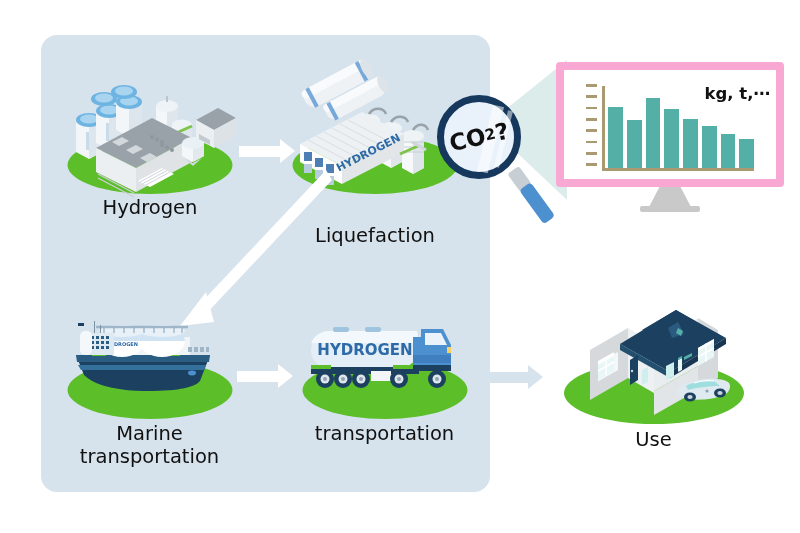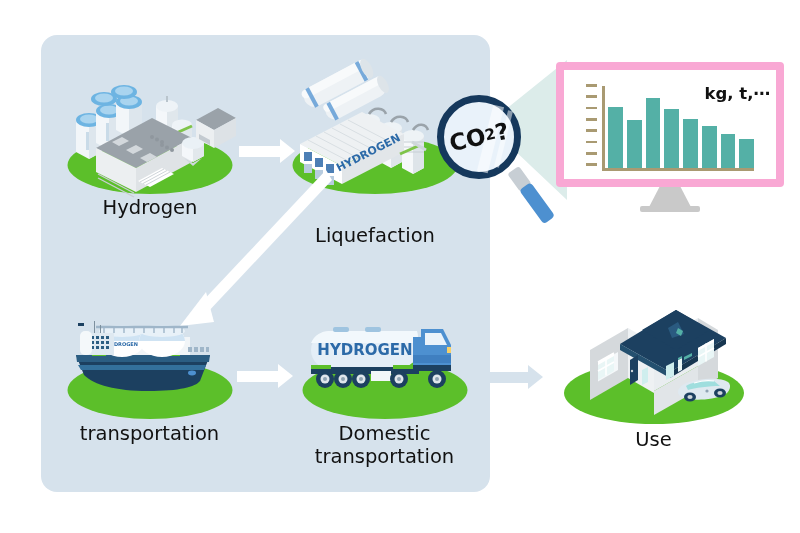--- a/index.html
+++ b/index.html
@@ -371,20 +371,21 @@
         <g fill="#9fb6c9">
           <rect x="118" y="32" width="4" height="5"></rect>
             <rect x="124" y="32" width="4" height="5"></rect>
           <rect x="130" y="32" width="4" height="5"></rect>
             <rect x="136" y="32" width="3" height="5"></rect>
         </g>
         <ellipse cx="122" cy="58" rx="4" ry="2.4" fill="#4d90d0"></ellipse>
       </svg>
     </div>
     <div class="cap" style="top:117px;">
+      <div>Marine</div>
       <div>transportation</div>
     </div>
   </div>
 
   <div class="arrow-h" style="left:237px;top:368px;width:56px;">
     <div class="shaft"></div>
     <div class="head"></div>
   </div>
 
   <div class="node" style="left:297px;top:305px;width:175px;">
@@ -426,21 +427,20 @@
           <circle cx="90" cy="60" r="9" fill="#1c4060"></circle>
             <circle cx="90" cy="60" r="4.5" fill="#dfe6ec"></circle>
           <circle cx="90" cy="60" r="2" fill="#8fa3b3"></circle>
           <circle cx="128" cy="60" r="9" fill="#1c4060"></circle>
             <circle cx="128" cy="60" r="4.5" fill="#dfe6ec"></circle>
           <circle cx="128" cy="60" r="2" fill="#8fa3b3"></circle>
         </g>
       </svg>
     </div>
     <div class="cap" style="top:117px;">
-      <div>Domestic</div>
       <div>transportation</div>
     </div>
   </div>
 
   <div class="arrow-h gray" style="left:487px;top:369px;width:56px;">
     <div class="shaft"></div>
     <div class="head"></div>
   </div>
 
   <div class="node" style="left:566px;top:300px;width:175px;">

